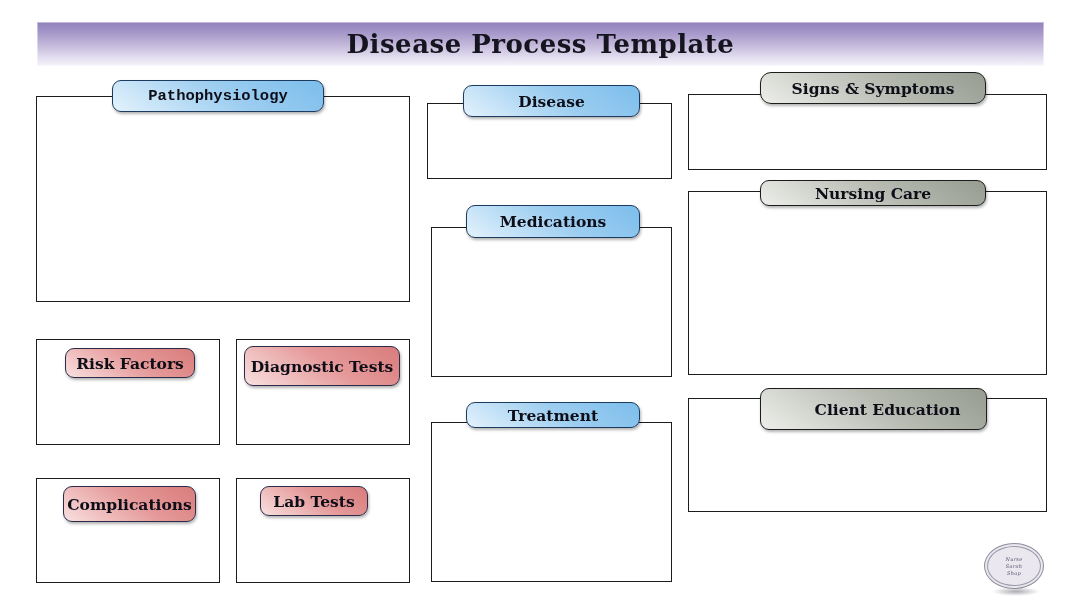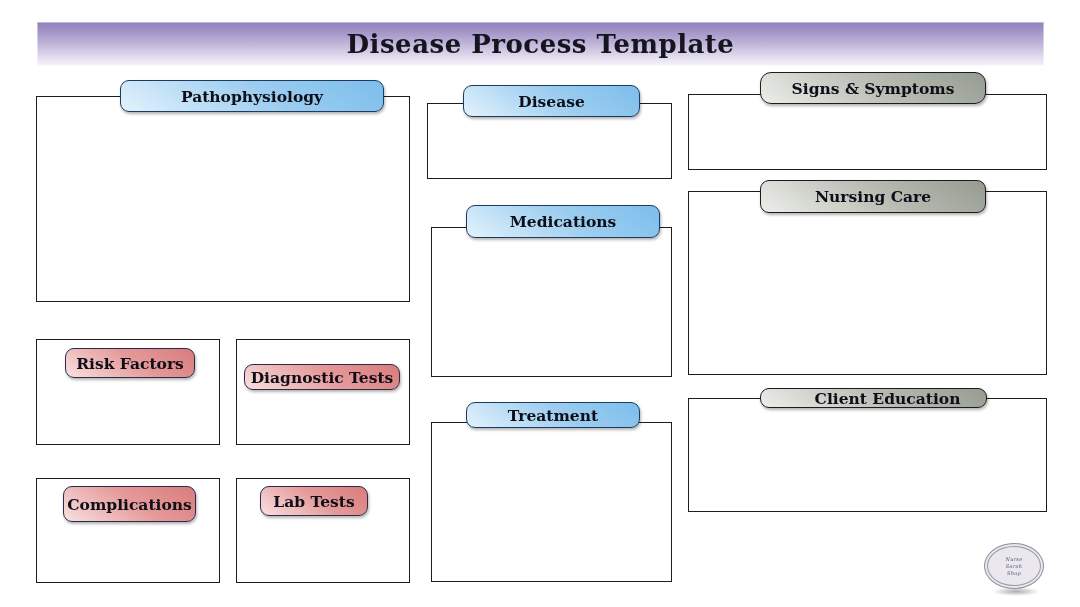--- a/index.html
+++ b/index.html
@@ -34,37 +34,37 @@
     background:linear-gradient(215deg,#d97c7c 0%,#e59999 45%,#f9e0e0 100%);
     border:1.6px solid #2c2c4a;
     margin-top:28px;
   }
   .tag.gray{
     background:linear-gradient(215deg,#969c92 0%,#b7bbb2 45%,#edeeea 100%);
     border:1.6px solid #1c1c1c;
   }
   
   #patho-box      {left:36px; top:96px; width:374px;height:206px;}
-  #patho-tag      {left:120px;top:80px; width:264px;height:32px;}
+  #patho-tag      {left:112px;top:80px; width:212px;height:32px;font-family:Liberation Mono, monospace;}
   #disease-box    {left:427px;top:103px;width:245px;height:76px;}
   #disease-tag    {left:463px;top:85px; width:177px;height:32px;text-align:center;}
   #signs-box      {left:688px;top:94px; width:359px;height:76px;}
   #signs-tag      {left:760px;top:72px; width:226px;height:32px;border-radius:11px;}
   #nursing-box    {left:688px;top:191px;width:359px;height:184px;}
-  #nursing-tag    {left:760px;top:180px;width:226px;height:33px;}
+  #nursing-tag    {left:760px;top:180px;width:226px;height:26px;}
   #meds-box       {left:431px;top:227px;width:241px;height:150px;}
-  #meds-tag       {left:466px;top:205px;width:194px;height:33px;}
+  #meds-tag       {left:466px;top:205px;width:174px;height:33px;}
   #risk-box       {left:36px; top:339px;width:184px;height:106px;}
   #risk-tag       {left:65px; top:320px;width:130px;height:30px;}
   #diag-box       {left:236px;top:339px;width:174px;height:106px;}
-  #diag-tag       {left:244px;top:336px;width:156px;height:26px;}
+  #diag-tag       {left:244px;top:318px;width:156px;height:40px;}
   #treat-box      {left:431px;top:422px;width:241px;height:160px;}
   #treat-tag      {left:466px;top:402px;width:174px;height:26px;}
   #client-box     {left:688px;top:398px;width:359px;height:114px;}
-  #client-tag     {left:760px;top:388px;width:227px;height:20px;padding-left:28px;}
+  #client-tag     {left:760px;top:388px;width:227px;height:42px;padding-left:28px;}
   #compl-box      {left:36px; top:478px;width:184px;height:105px;}
   #compl-tag      {left:63px; top:458px;width:133px;height:36px;}
   #lab-box        {left:236px;top:478px;width:174px;height:105px;}
   #lab-tag        {left:260px;top:458px;width:108px;height:30px;}
   
   .logo-shadow{
     position:absolute;left:992px;top:587px;width:48px;height:9px;border-radius:50%;
     background:radial-gradient(ellipse at center,rgba(90,90,105,.5) 0%,rgba(90,90,105,0) 70%);
   }
   .logo{

